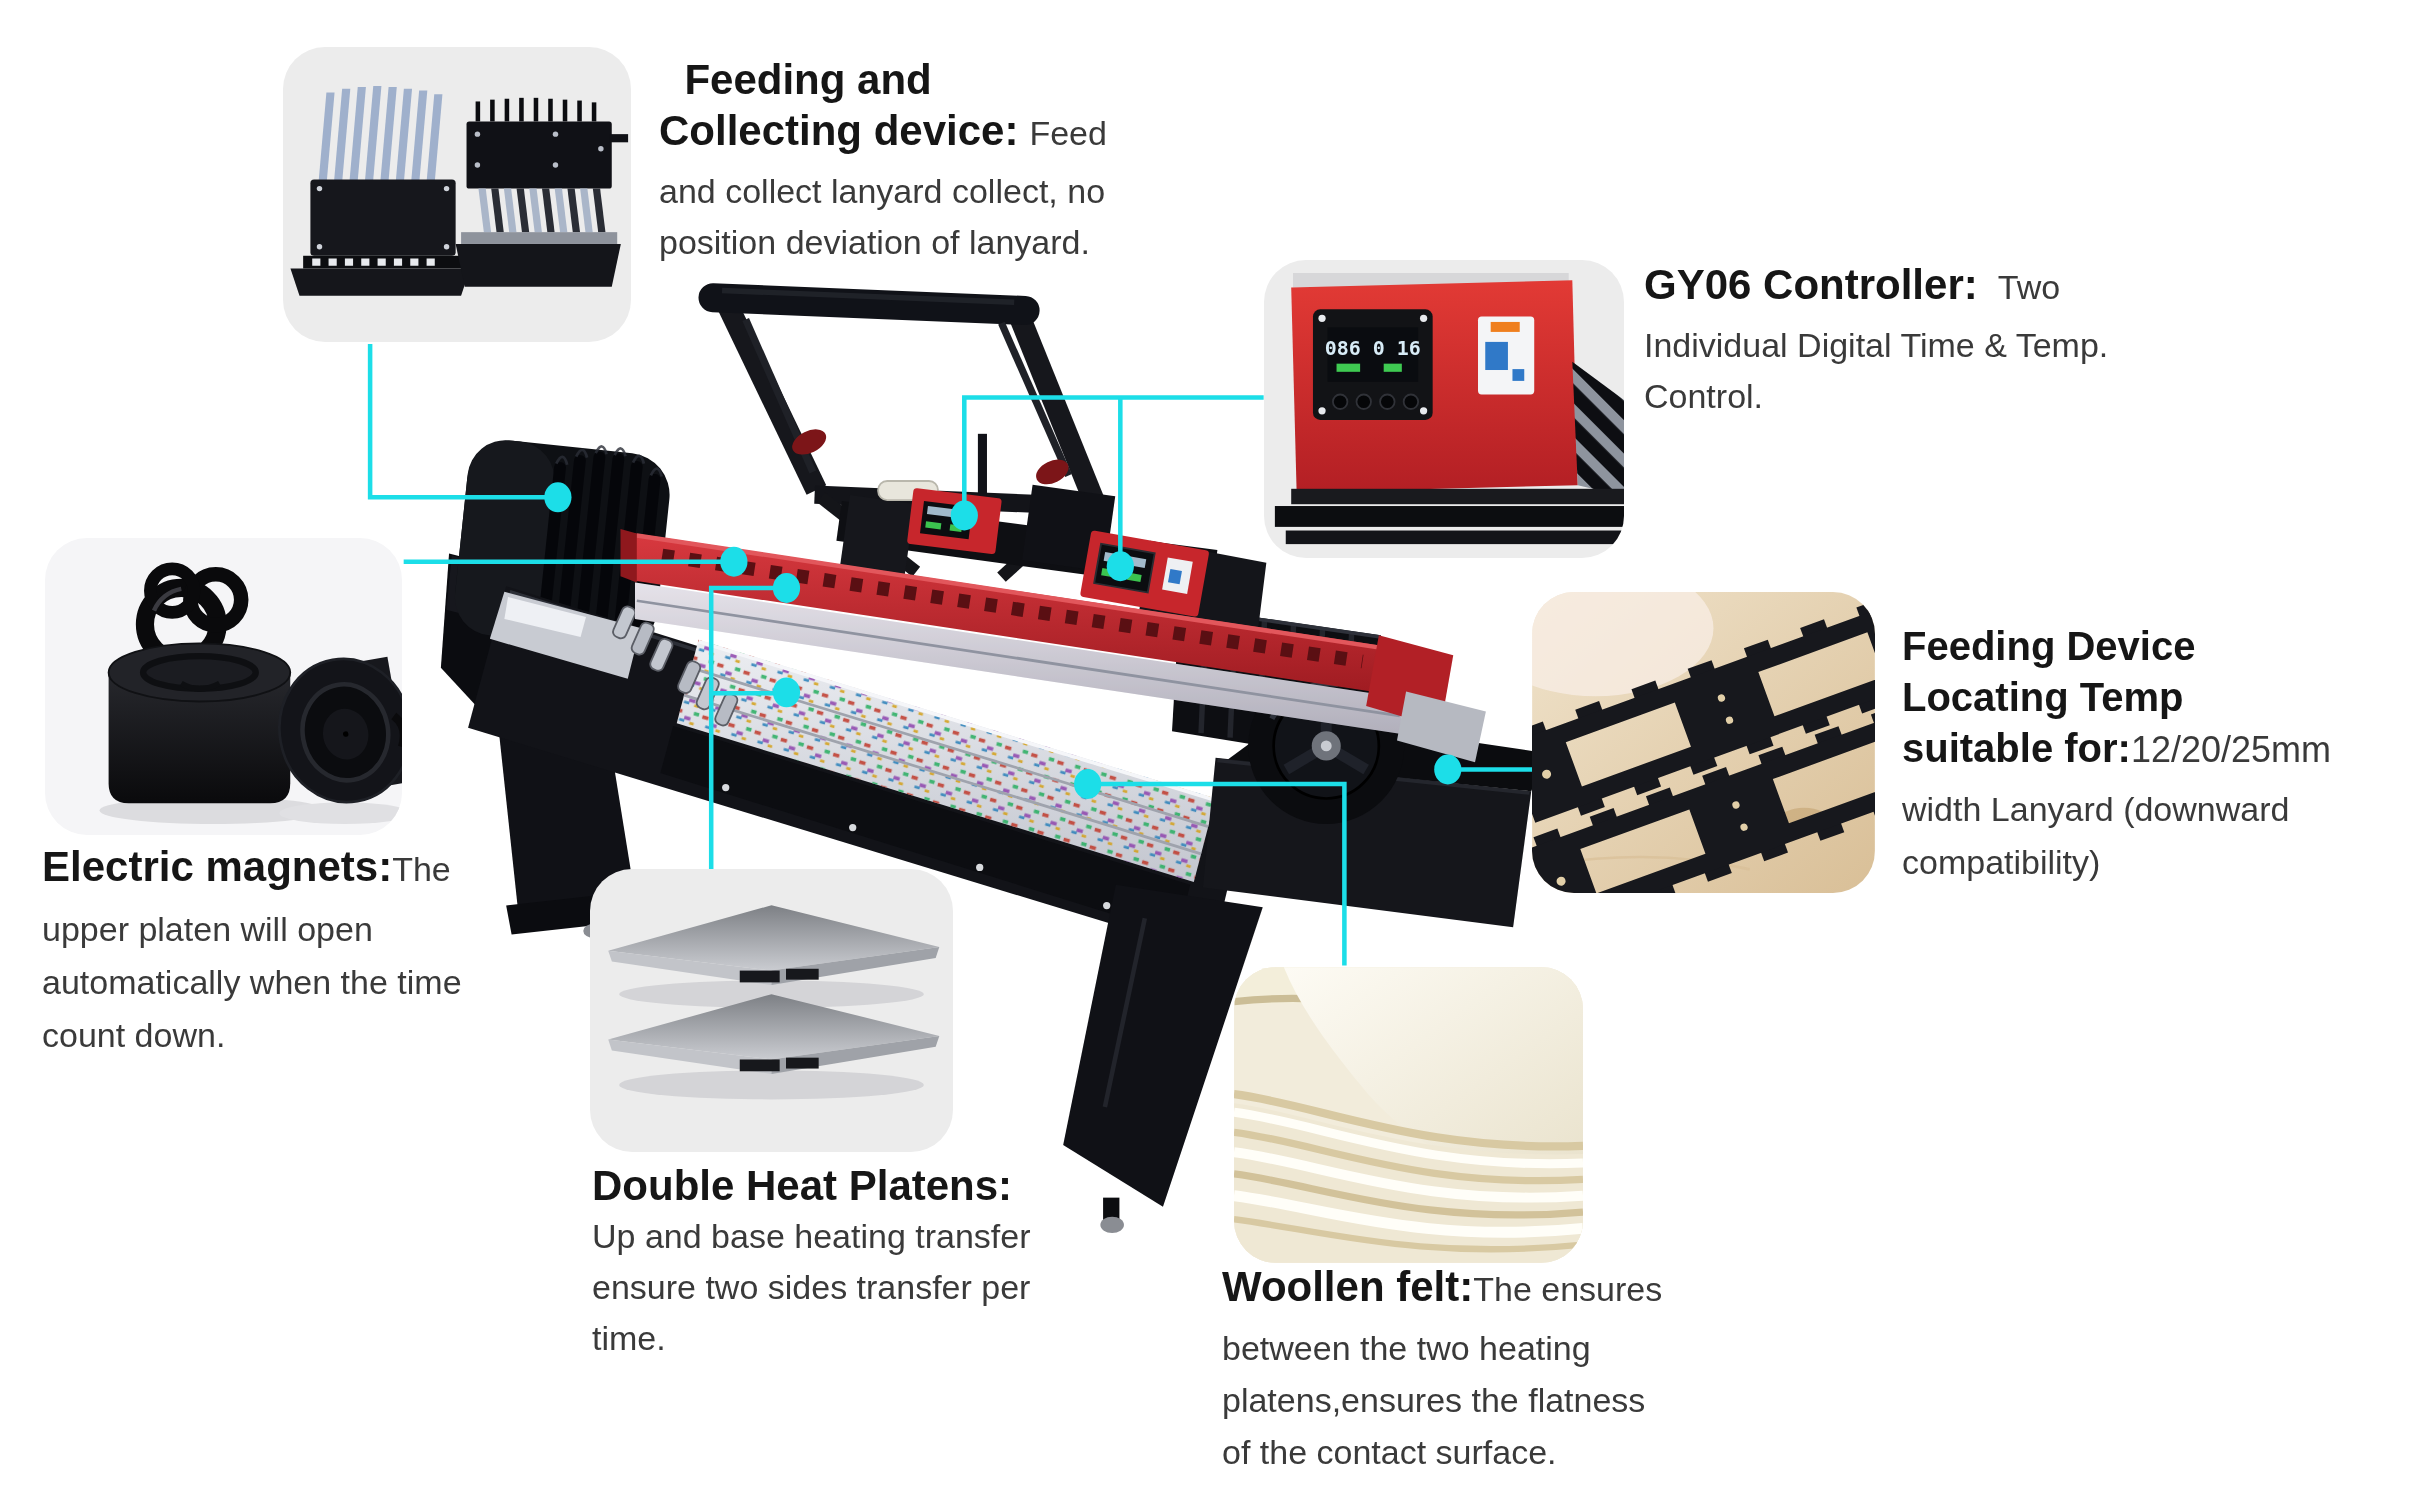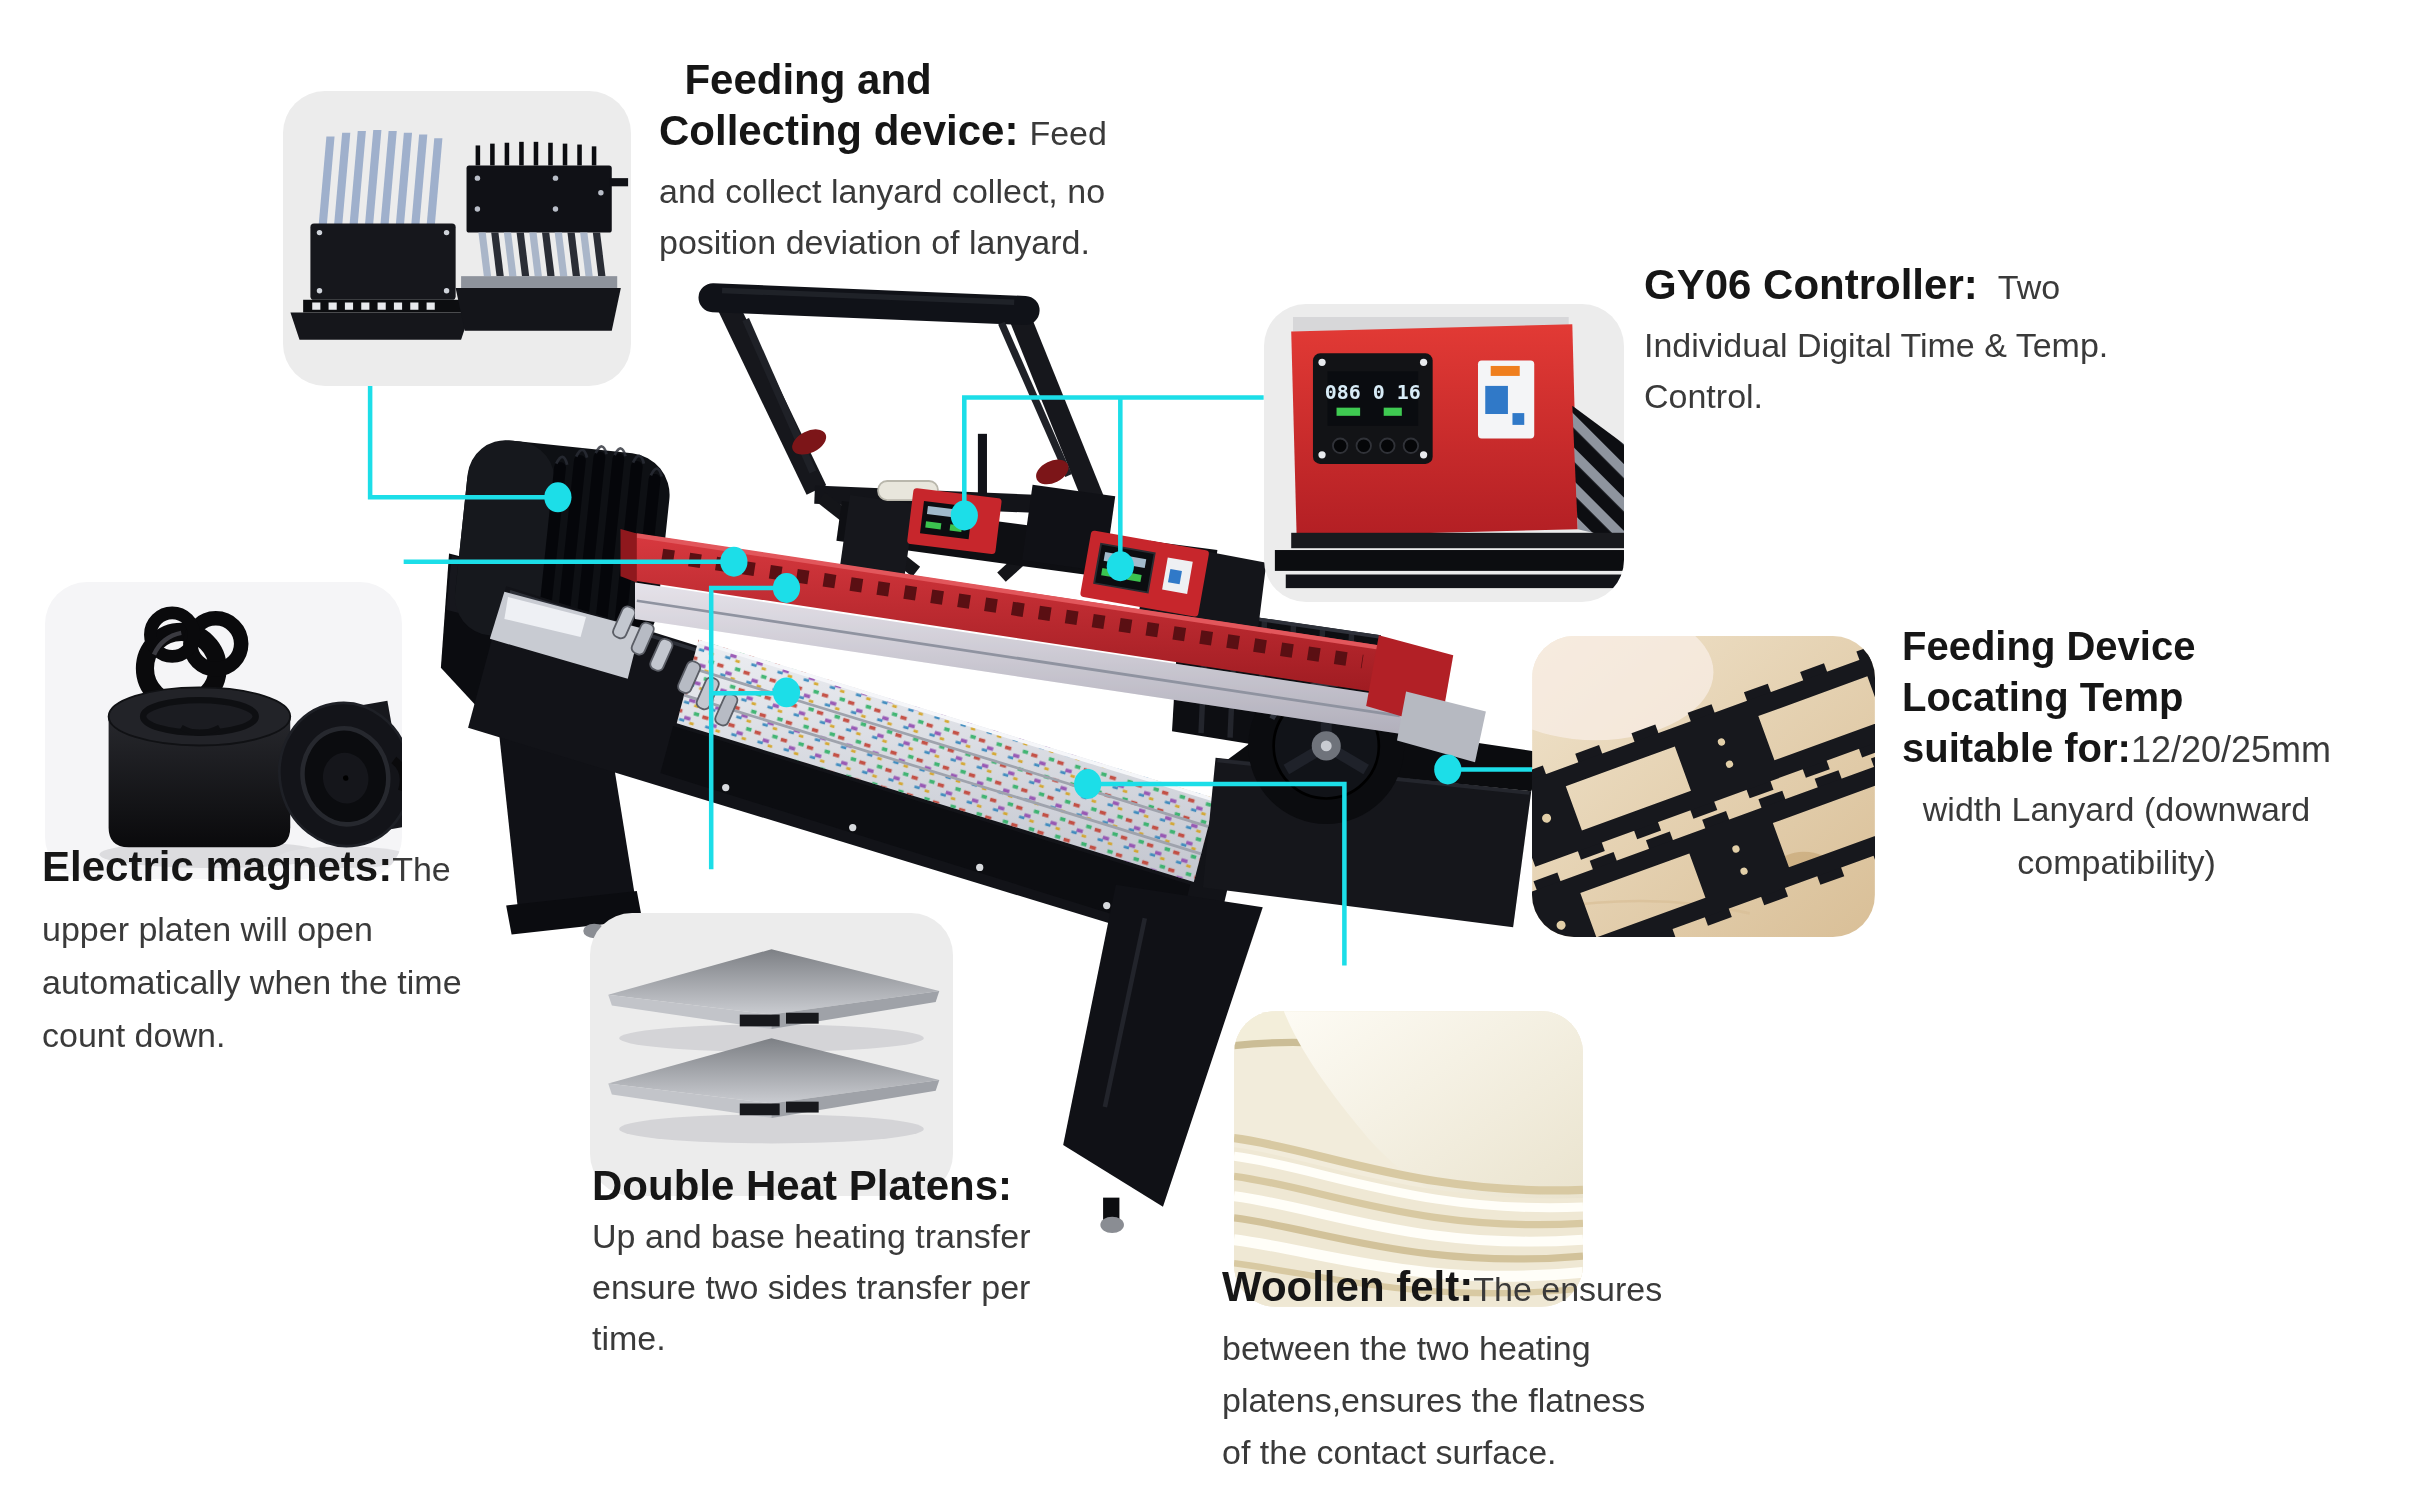--- a/index.html
+++ b/index.html
@@ -1,26 +1,26 @@
 <!DOCTYPE html>
 <html style="font-size:14.5px"><head>
 <meta charset="utf-8">
 <style>
   html,body{margin:0;padding:0;background:#ffffff;}
   .canvas{position:relative;width:2413px;height:1509px;background:#ffffff;overflow:hidden;
           font-family:"Liberation Sans",sans-serif;}
   .scene{position:absolute;left:0;top:0;width:2413px;height:1509px;}
-  .photo{position:absolute;border-radius:42px;overflow:hidden;margin-top:44px;}
+  .photo{position:absolute;border-radius:42px;overflow:hidden;}
   .photo svg{display:block;}
   .callout{position:absolute;color:#3a3a3a;}
   .callout .ln{white-space:nowrap;}
   .t1{font-size:42px;font-weight:700;color:#161616;letter-spacing:0px;}
   .t2{font-size:40px;font-weight:700;color:#161616;}
   .b1{font-size:34px;font-weight:400;color:#3a3a3a;}
-  .b2{font-size:34px;font-weight:400;color:#3a3a3a;text-align:center;}
+  .b2{font-size:34px;font-weight:400;color:#3a3a3a;}
   .lead{margin-left:11px;}
   .lead0{margin-left:0;}
 </style>
 </head>
 <body>
 
 <div class="canvas">
 
   <svg class="scene" viewBox="0 0 2660 1663">
     <defs>

